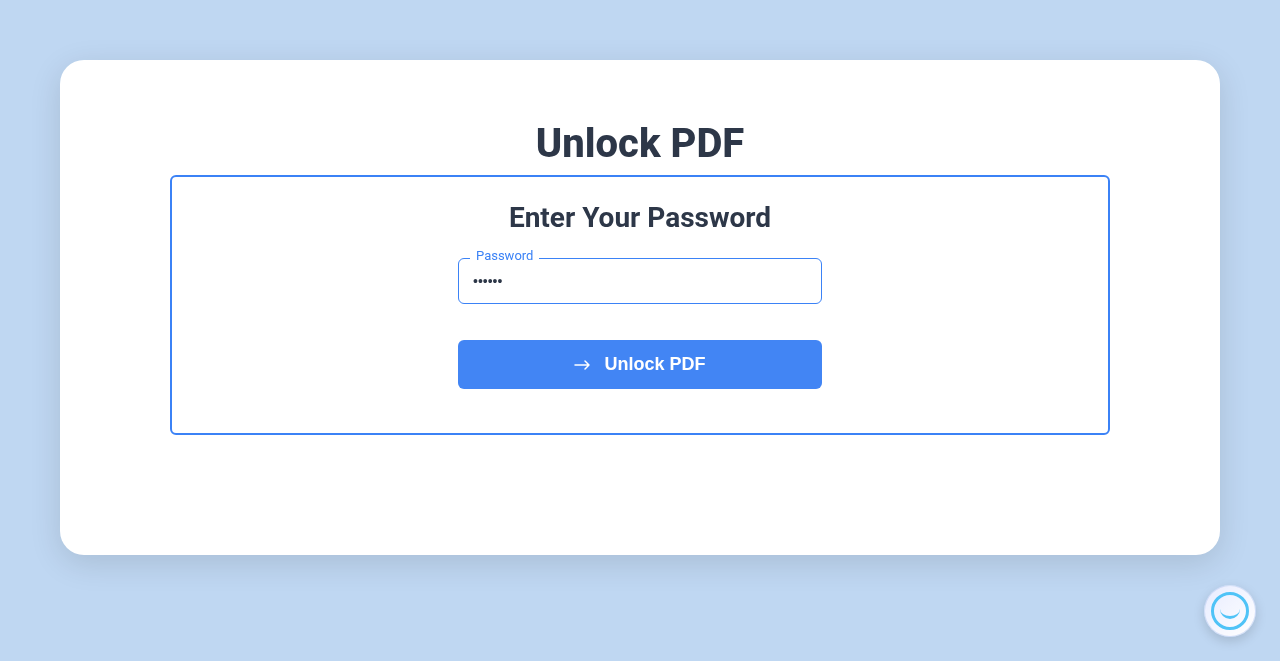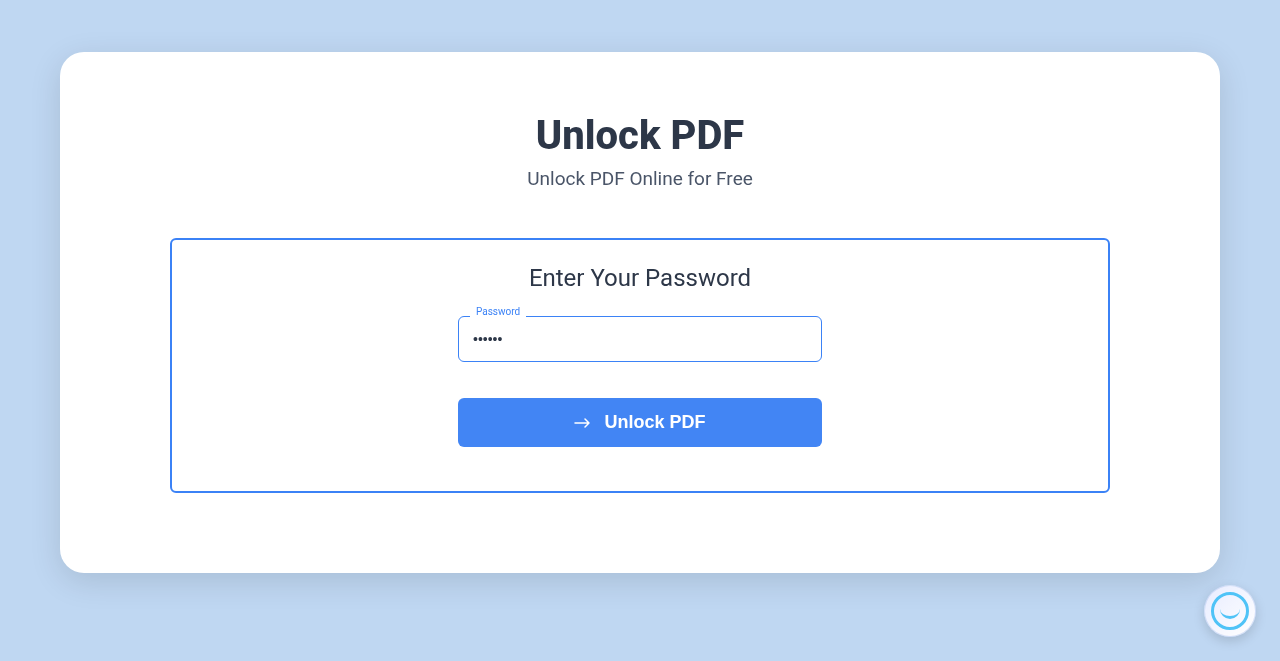--- a/index.html
+++ b/index.html
@@ -13,23 +13,23 @@
       background-color: #bfd7f2;
       min-height: 661px;
       padding: 48px 60px;
       position: relative;
     }
     
     .card {
       background-color: #ffffff;
       border-radius: 24px;
       box-shadow: 0 8px 32px rgba(0, 0, 0, 0.12);
-      padding: 60px 80px 80px 80px;
+      padding: 60px 80px 120px 80px;
       max-width: 1160px;
-      margin: 4px auto;
+      margin: 12px auto;
     }
     
     .title {
       font-size: 40px;
       font-weight: 800;
       color: #2d3748;
       text-align: center;
       margin-bottom: 8px;
     }
     
@@ -42,40 +42,40 @@
     
     .form-box {
       border: 2px solid #3b82f6;
       border-radius: 6px;
       padding: 24px 40px 44px 40px;
       max-width: 940px;
       margin: 0 auto;
     }
     
     .form-title {
-      font-size: 24px;
-      font-weight: 400;
+      font-size: 28px;
+      font-weight: 700;
       color: #2d3748;
       text-align: center;
       margin-bottom: 24px;
     }
     
     .input-wrapper {
       position: relative;
       max-width: 364px;
       margin: 0 auto 20px auto;
     }
     
     .input-label {
       position: absolute;
       top: -10px;
       left: 12px;
       background-color: #ffffff;
       padding: 0 6px;
-      font-size: 10px;
+      font-size: 13px;
       color: #3b82f6;
     }
     
     .input-label.muted {
       color: #3b82f6;
     }
     
     .password-input {
       width: 100%;
       padding: 14px 14px;
@@ -146,21 +146,20 @@
       border-bottom: 3px solid #4fc3f7;
       border-radius: 0 0 20px 20px;
       margin-top: 6px;
     }
   </style>
 </head>
 <body>
 
 <div class="card">
   <h1 class="title">Unlock PDF</h1>
-  <p class="subtitle">Unlock PDF Online for Free</p>
 
   <div class="form-box">
     <h2 class="form-title">Enter Your Password</h2>
 
     <div class="input-wrapper">
       <label class="input-label">Password</label>
       <input type="password" class="password-input" value="••••••" style="">
     </div>
 
 

